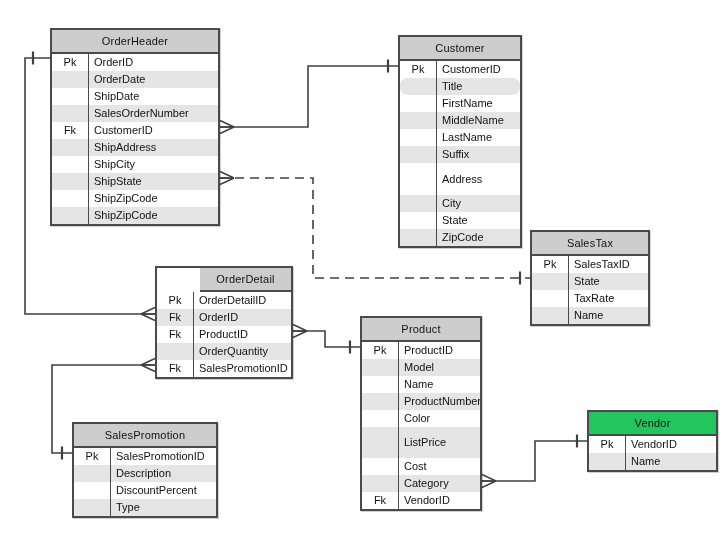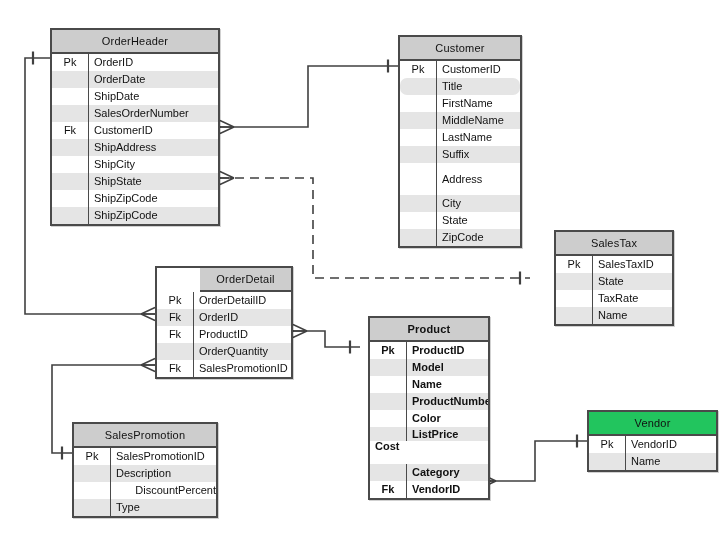--- a/index.html
+++ b/index.html
@@ -145,21 +145,21 @@
       </div>
       <div class="er-row" style="height: 17px;">
         <div class="er-key" style="width: 36px; border-right-color: rgb(74, 74, 74);"></div>
         <div class="er-field">State</div>
       </div>
       <div class="er-row alt" style="height: 17px;">
         <div class="er-key" style="width: 36px; border-right-color: rgb(74, 74, 74);"></div>
         <div class="er-field">ZipCode</div>
       </div>
     </div>
-    <div class="er-table" style="left: 554px; top: 230px; width: 120px; border-color: rgb(74, 74, 74);">
+    <div class="er-table" style="left: 530px; top: 230px; width: 120px; border-color: rgb(74, 74, 74);">
       <div class="er-title" style="height: 22px; background: rgb(205, 205, 205); border-bottom-color: rgb(74, 74, 74);">SalesTax</div>
       <div class="er-row" style="height: 17px;">
         <div class="er-key" style="width: 36px; border-right-color: rgb(74, 74, 74);">Pk</div>
         <div class="er-field">SalesTaxID</div>
       </div>
       <div class="er-row alt" style="height: 17px;">
         <div class="er-key" style="width: 36px; border-right-color: rgb(74, 74, 74);"></div>
         <div class="er-field">State</div>
       </div>
       <div class="er-row" style="height: 17px;">
@@ -187,21 +187,21 @@
       </div>
       <div class="er-row alt" style="height: 17px;">
         <div class="er-key" style="width: 36px; border-right-color: rgb(74, 74, 74);"></div>
         <div class="er-field">OrderQuantity</div>
       </div>
       <div class="er-row" style="height: 17px;">
         <div class="er-key" style="width: 36px; border-right-color: rgb(74, 74, 74);">Fk</div>
         <div class="er-field">SalesPromotionID</div>
       </div>
     </div>
-    <div class="er-table" style="left: 368px; top: 316px; width: 122px; border-color: rgb(74, 74, 74); font-weight: bold;">
+    <div class="er-table" style="left: 360px; top: 316px; width: 122px; border-color: rgb(74, 74, 74);">
       <div class="er-title" style="height: 22px; background: rgb(205, 205, 205); border-bottom-color: rgb(74, 74, 74);">Product</div>
       <div class="er-row" style="height: 17px;">
         <div class="er-key" style="width: 36px; border-right-color: rgb(74, 74, 74);">Pk</div>
         <div class="er-field">ProductID</div>
       </div>
       <div class="er-row alt" style="height: 17px;">
         <div class="er-key" style="width: 36px; border-right-color: rgb(74, 74, 74);"></div>
         <div class="er-field">Model</div>
       </div>
       <div class="er-row" style="height: 17px;">
@@ -209,25 +209,25 @@
         <div class="er-field">Name</div>
       </div>
       <div class="er-row alt" style="height: 17px;">
         <div class="er-key" style="width: 36px; border-right-color: rgb(74, 74, 74);"></div>
         <div class="er-field">ProductNumber</div>
       </div>
       <div class="er-row" style="height: 17px;">
         <div class="er-key" style="width: 36px; border-right-color: rgb(74, 74, 74);"></div>
         <div class="er-field">Color</div>
       </div>
-      <div class="er-row alt" style="height: 14px;">
+      <div class="er-row alt" style="height: 31px;">
         <div class="er-key" style="width: 36px; border-right-color: rgb(74, 74, 74);"></div>
         <div class="er-field">ListPrice</div>
       </div>
-      <div class="er-row" style="height: 23px; flex-direction: column;">
+      <div class="er-row" style="height: 17px;">
         <div class="er-key" style="width: 36px; border-right-color: rgb(74, 74, 74);"></div>
         <div class="er-field">Cost</div>
       </div>
       <div class="er-row alt" style="height: 17px;">
         <div class="er-key" style="width: 36px; border-right-color: rgb(74, 74, 74);"></div>
         <div class="er-field">Category</div>
       </div>
       <div class="er-row" style="height: 17px;">
         <div class="er-key" style="width: 36px; border-right-color: rgb(74, 74, 74);">Fk</div>
         <div class="er-field">VendorID</div>
@@ -247,21 +247,21 @@
     <div class="er-table" style="left: 72px; top: 422px; width: 146px; border-color: rgb(74, 74, 74);">
       <div class="er-title" style="height: 22px; background: rgb(205, 205, 205); border-bottom-color: rgb(74, 74, 74);">SalesPromotion</div>
       <div class="er-row" style="height: 17px;">
         <div class="er-key" style="width: 36px; border-right-color: rgb(74, 74, 74);">Pk</div>
         <div class="er-field">SalesPromotionID</div>
       </div>
       <div class="er-row alt" style="height: 17px;">
         <div class="er-key" style="width: 36px; border-right-color: rgb(74, 74, 74);"></div>
         <div class="er-field">Description</div>
       </div>
-      <div class="er-row" style="height: 17px; justify-content: space-between;">
+      <div class="er-row" style="height: 17px;">
         <div class="er-key" style="width: 36px; border-right-color: rgb(74, 74, 74);"></div>
         <div class="er-field">DiscountPercent</div>
       </div>
       <div class="er-row alt" style="height: 17px;">
         <div class="er-key" style="width: 36px; border-right-color: rgb(74, 74, 74);"></div>
         <div class="er-field">Type</div>
       </div>
     </div>
   </div>
 

